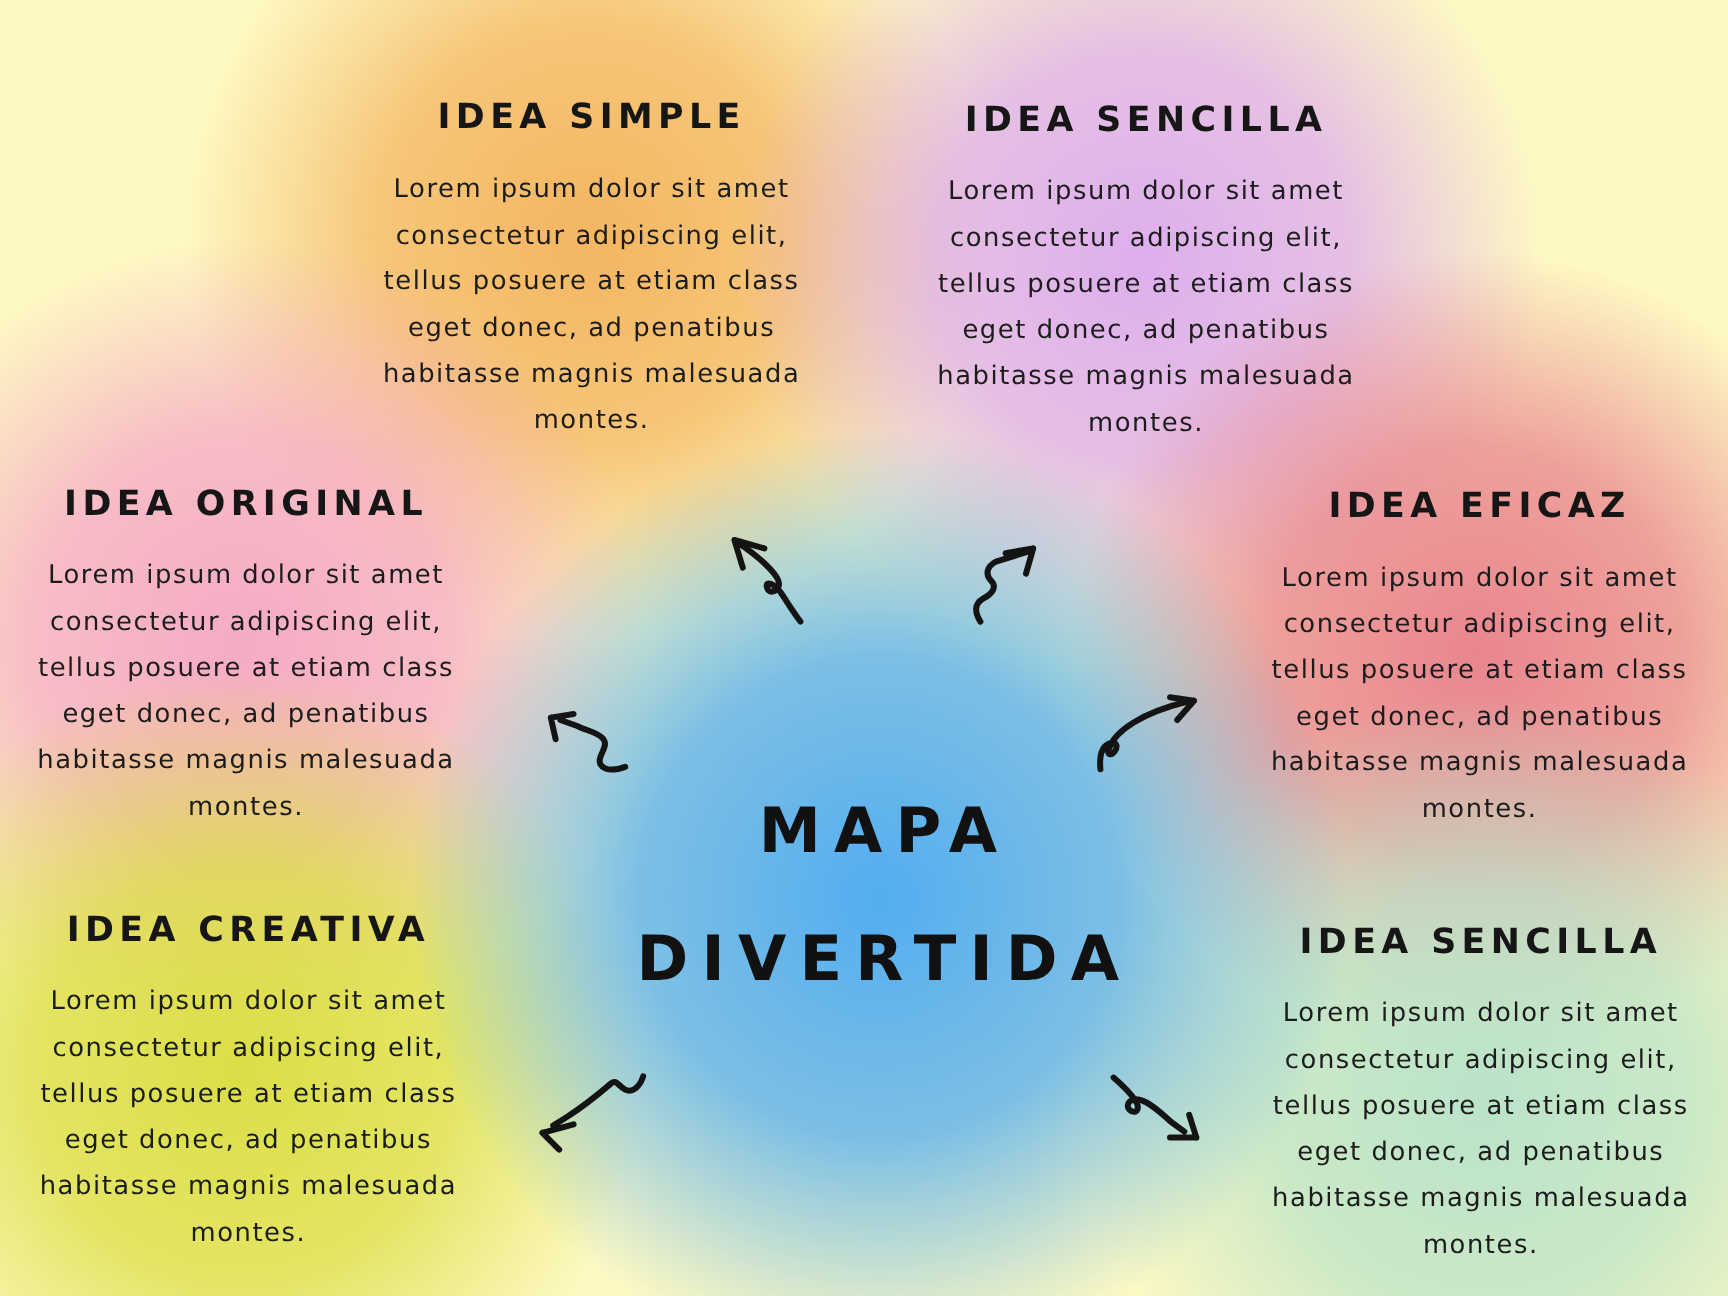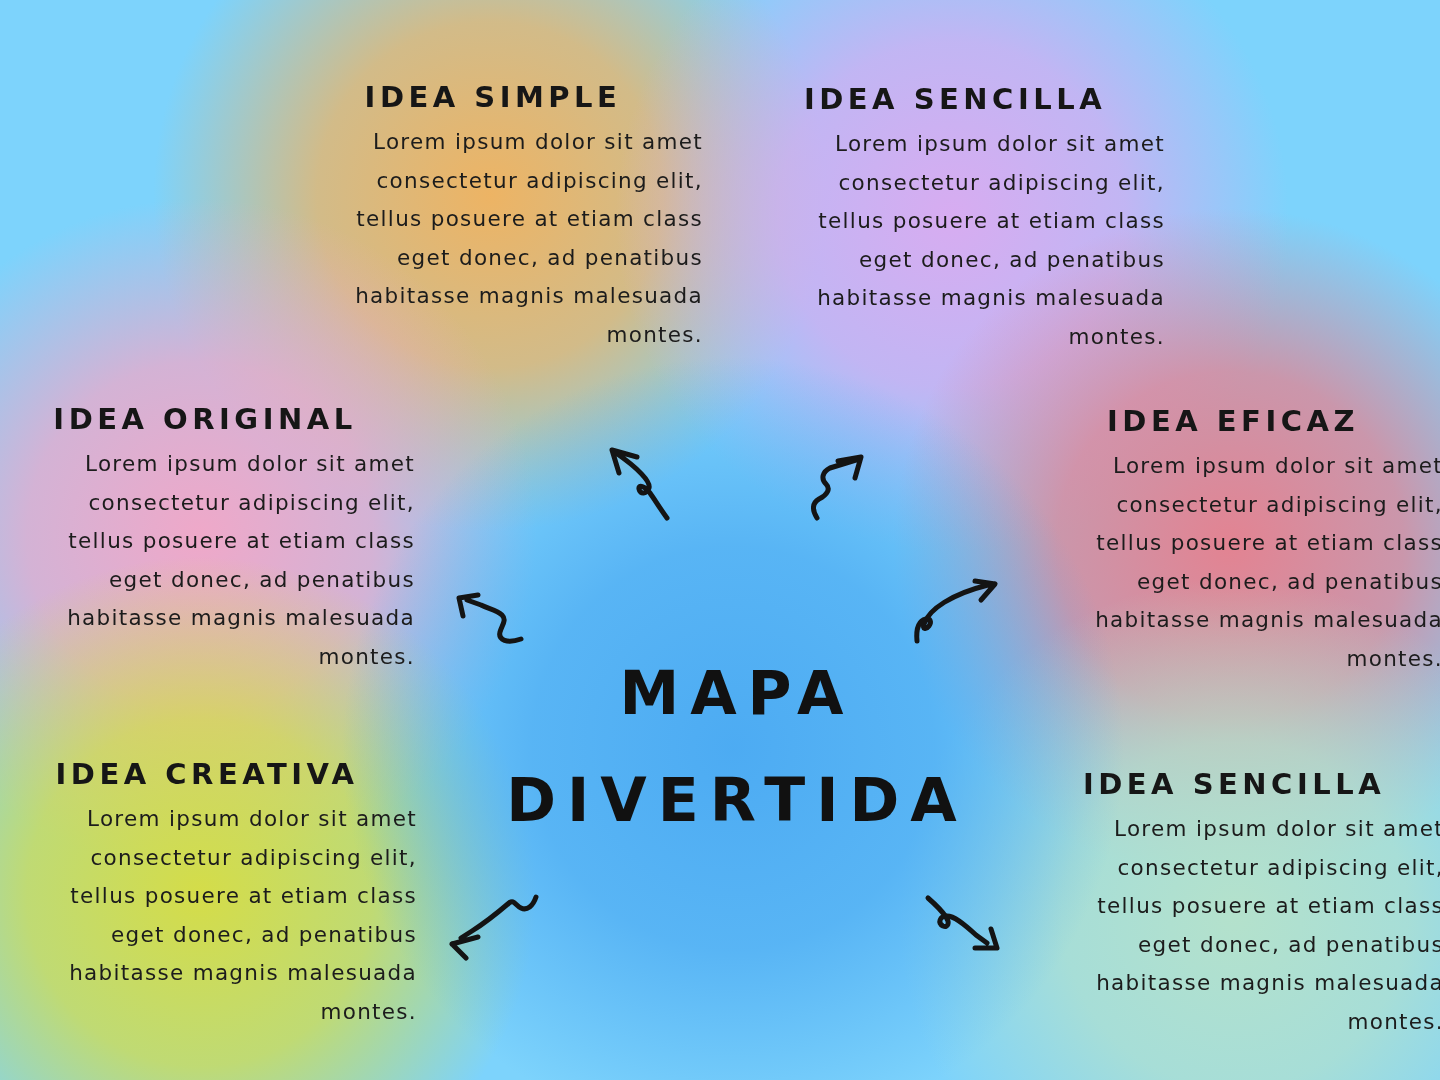--- a/index.html
+++ b/index.html
@@ -6,21 +6,21 @@
   html, body { margin: 0; padding: 0; }
   body {
     width: 1440px; height: 1080px;
     background: #ffffff;
     font-family: "DejaVu Sans", sans-serif;
     overflow: hidden;
   }
   .canvas {
     position: relative;
     width: 1440px; height: 1080px;
-    background: #7dd3fc;
+    background: #fef9c3;
     overflow: hidden;
   }
   
   .blob {
     position: absolute;
     width: 680px; height: 680px;
     pointer-events: none;
   }
   .blob-center { width: 790px; height: 790px; }
   .blob-simple    { left: 150px; top: -145px; }
@@ -38,41 +38,40 @@
     text-align: center;
     color: #161616;
   }
   .node-title {
     font-size: 29px;
     font-weight: 700;
     letter-spacing: 4.5px;
     white-space: nowrap;
   }
   .node-body {
-    margin-top: 9px;
+    margin-top: 25px;
     font-size: 21.5px;
     line-height: 38.5px;
     letter-spacing: 1.3px;
     white-space: pre-line;
     color: #1c1c1c;
-    text-align: right;
   }
   .node-simple    { left: 283px;  top: 80px; }
   .node-divertida { left: 745px;  top: 82px; }
   .node-original  { left: -5px;   top: 402px; }
   .node-eficaz    { left: 1023px; top: 404px; }
   .node-creativa  { left: -3px;   top: 757px; }
   .node-sencilla  { left: 1024px; top: 767px; }
 
   .center-title {
     position: absolute;
     left: 387px; top: 640px;
     width: 700px;
     text-align: center;
-    font-size: 60px;
+    font-size: 52px;
     font-weight: 700;
     letter-spacing: 11px;
     line-height: 107px;
     color: #111111;
     white-space: nowrap;
   }
 
   .arrows-layer {
     position: absolute;
     left: 0; top: 0;

